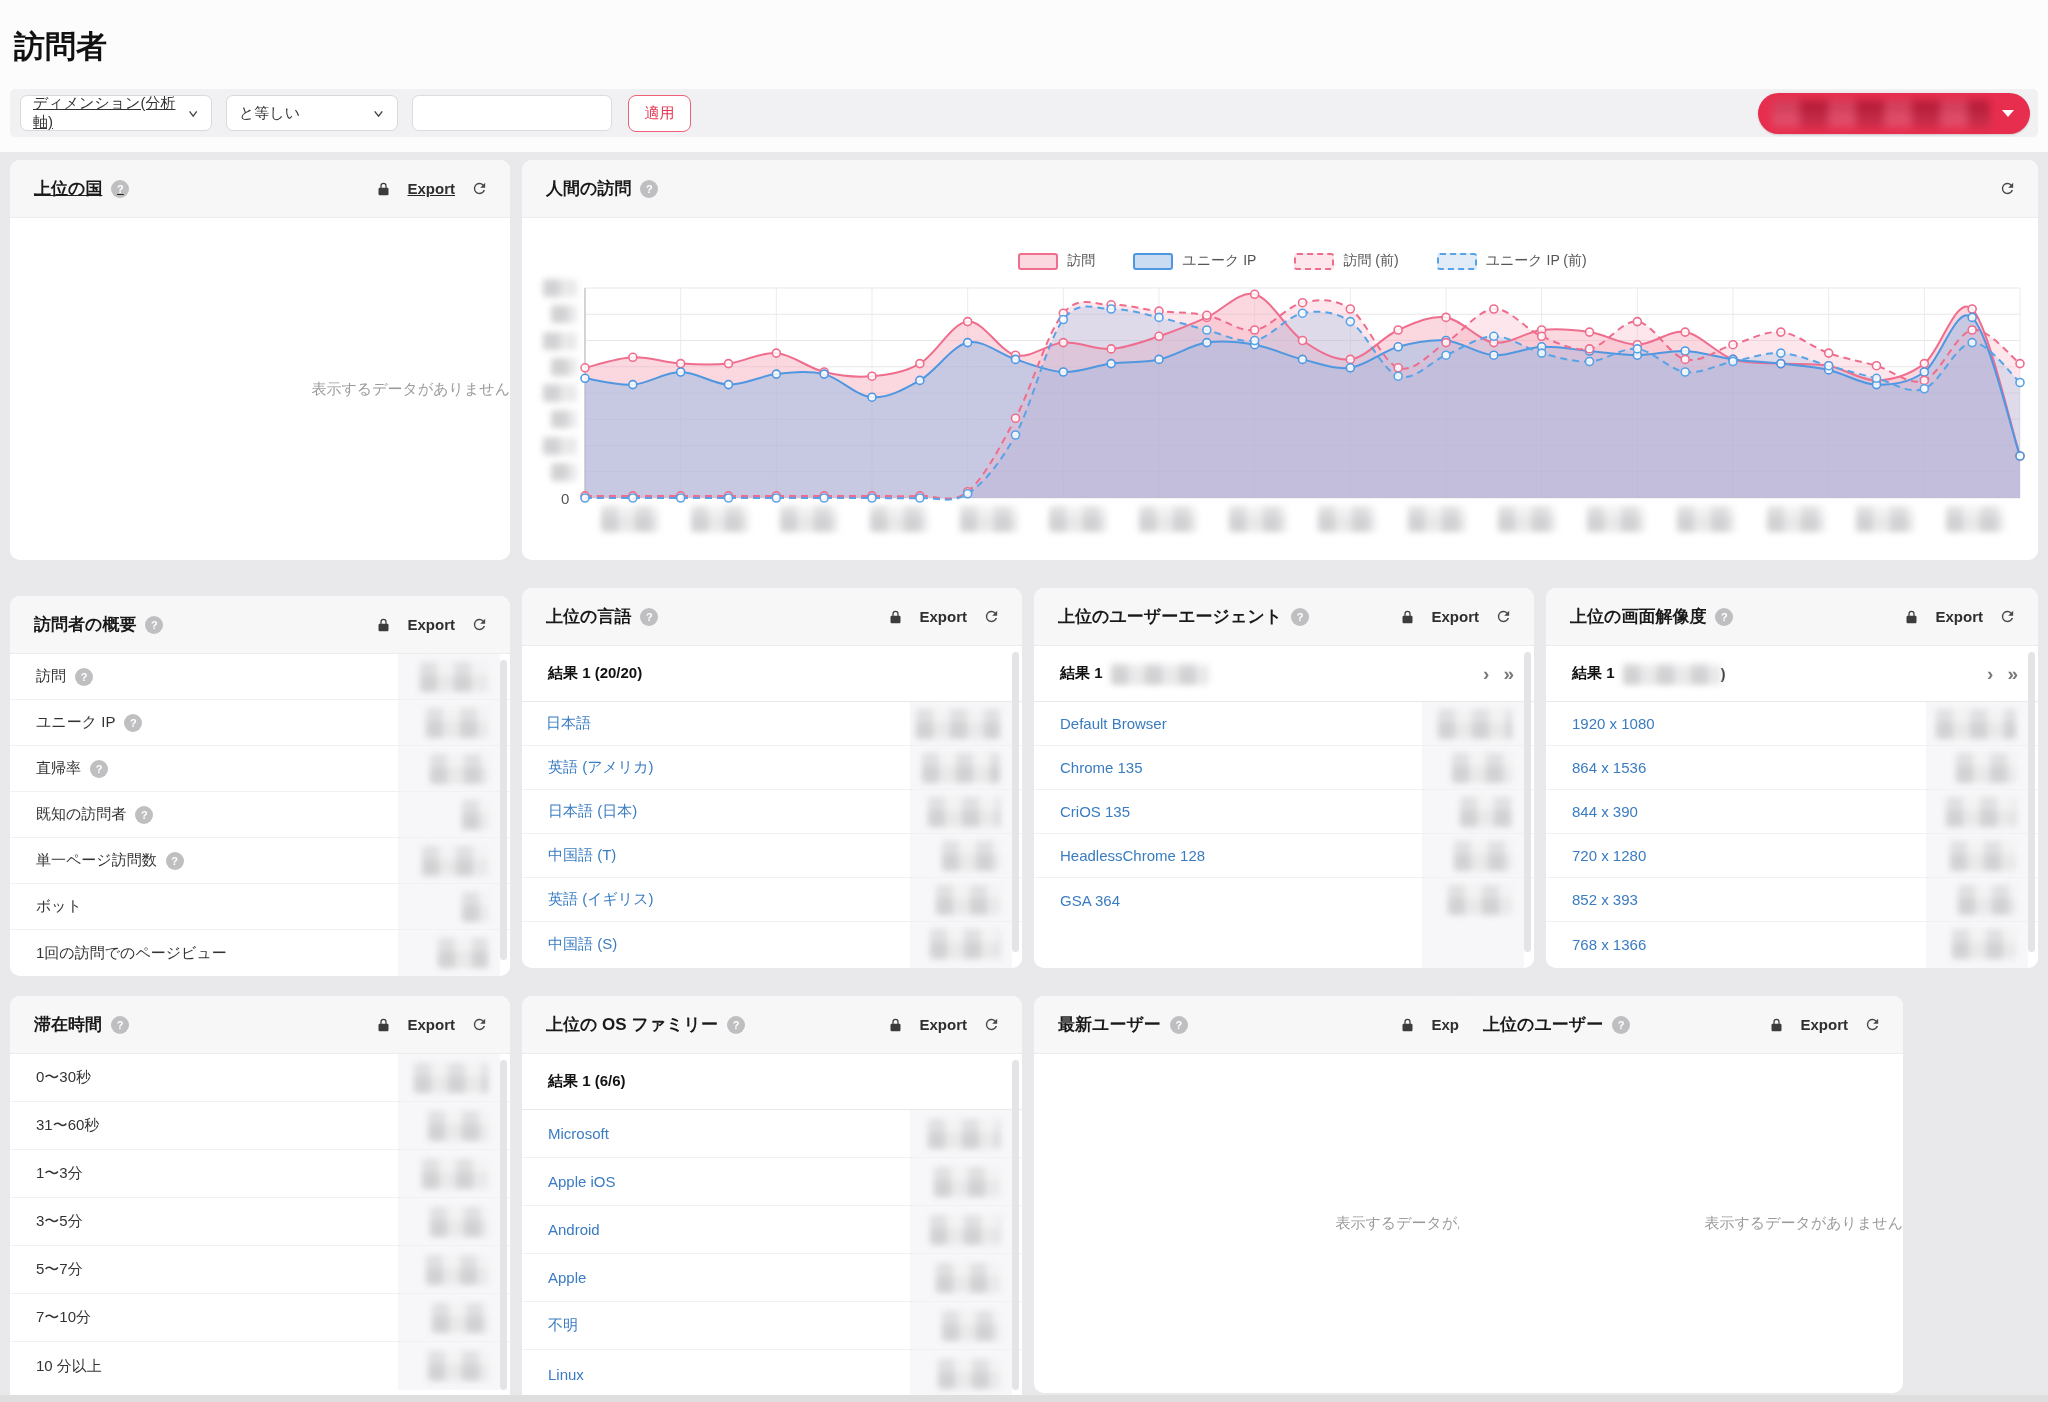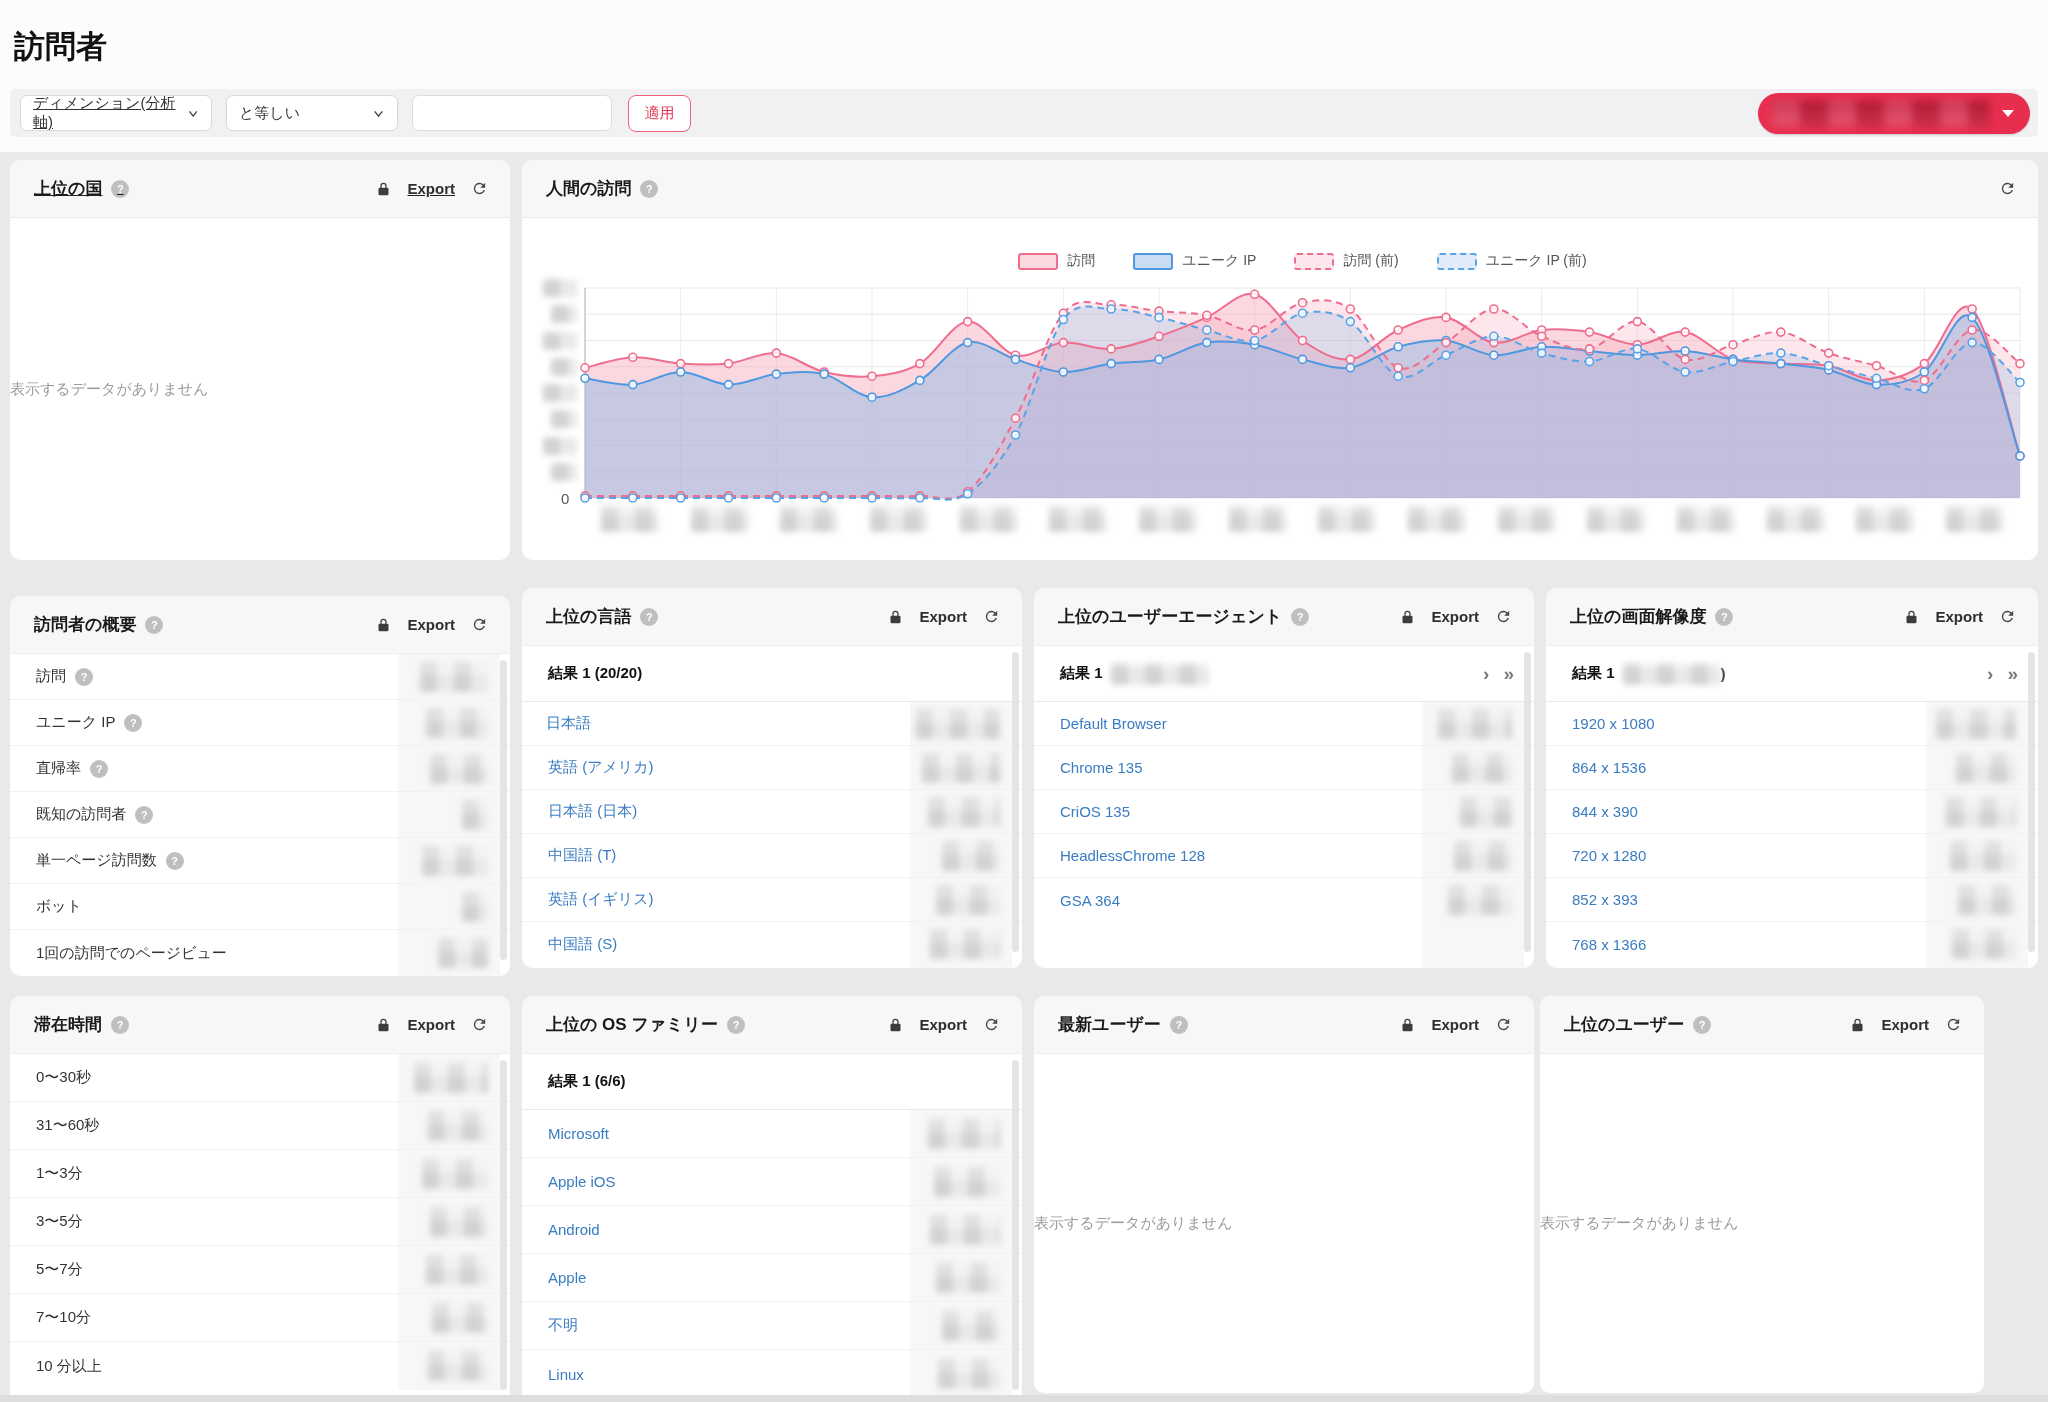--- a/index.html
+++ b/index.html
@@ -26,21 +26,21 @@
   .panel { position:absolute; background:#fff; border-radius:10px; overflow:hidden; }
   .p-head { height:58px; background:#f7f7f8; border-bottom:1px solid #ececee; display:flex; align-items:center; justify-content:space-between; padding:0 22px 0 24px; }
   .ph-left { display:flex; align-items:center; gap:9px; }
   .p-title { font-size:17px; font-weight:bold; color:#191919; }
   .help { width:18px; height:18px; border-radius:50%; background:#bfbfc1; color:#fff; font-size:11px; font-weight:bold; display:inline-flex; align-items:center; justify-content:center; }
   .help::after { content:"?"; }
   .ph-right { display:flex; align-items:center; gap:16px; }
   .export-lbl { font-size:15px; font-weight:600; color:#2f2f2f; cursor:pointer; }
   .icon-btn { display:inline-flex; cursor:pointer; }
 
-  .empty-body { position:absolute; left:0; right:0; top:58px; bottom:0; display:flex; align-items:center; justify-content:flex-start; }
+  .empty-body { position:absolute; left:0; right:0; top:58px; bottom:0; display:flex; align-items:center; justify-content:flex-end; }
   .empty-text { color:#9b9b9d; font-size:15px; }
 
   
   .result-row { height:56px; display:flex; align-items:center; justify-content:space-between; padding:0 20px 0 26px; border-bottom:1px solid #e9e9eb; font-size:15px; font-weight:bold; color:#121212; }
   .result-left { display:flex; align-items:center; }
   .res-redact { display:inline-block; width:98px; height:22px; margin-left:8px; }
   .pg { color:#7a7a7e; font-size:19px; margin-left:14px; cursor:pointer; line-height:1; }
   .rows { position:relative; }
   .row { position:relative; display:flex; align-items:center; padding-left:26px; border-bottom:1px solid #f1f1f3; font-size:15px; }
   .row-link { color:#3a7cc1; cursor:pointer; }
@@ -705,21 +705,21 @@
               <path d="M17.65 6.35A7.95 7.95 0 0 0 12 4a8 8 0 1 0 7.73 10h-2.08A6 6 0 1 1 12 6c1.66 0 3.14.69 4.22 1.78L13 11h7V4l-2.35 2.35z"></path>
             </svg>
           </span>
       </div>
     </div>
     <div class="empty-body">
       <span class="empty-text">表示するデータがありません</span>
     </div>
   </div>
 
-  <div class="panel" style="left:1540px; top:996px; width:444px; height:397px;">
+  <div class="panel" style="left:1459px; top:996px; width:444px; height:397px;">
     <div class="p-head">
       <div class="ph-left">
         <span class="p-title">上位のユーザー</span>
         <span class="help"></span>
       </div>
       <div class="ph-right">
         <span class="icon-btn">
             <svg width="15" height="16" viewBox="0 0 24 24" fill="#3c3c3c">
               <path d="M12 2a5 5 0 0 0-5 5v3H6a2 2 0 0 0-2 2v8a2 2 0 0 0 2 2h12a2 2 0 0 0 2-2v-8a2 2 0 0 0-2-2h-1V7a5 5 0 0 0-5-5zm-3 8V7a3 3 0 1 1 6 0v3H9z"></path>
             </svg>

